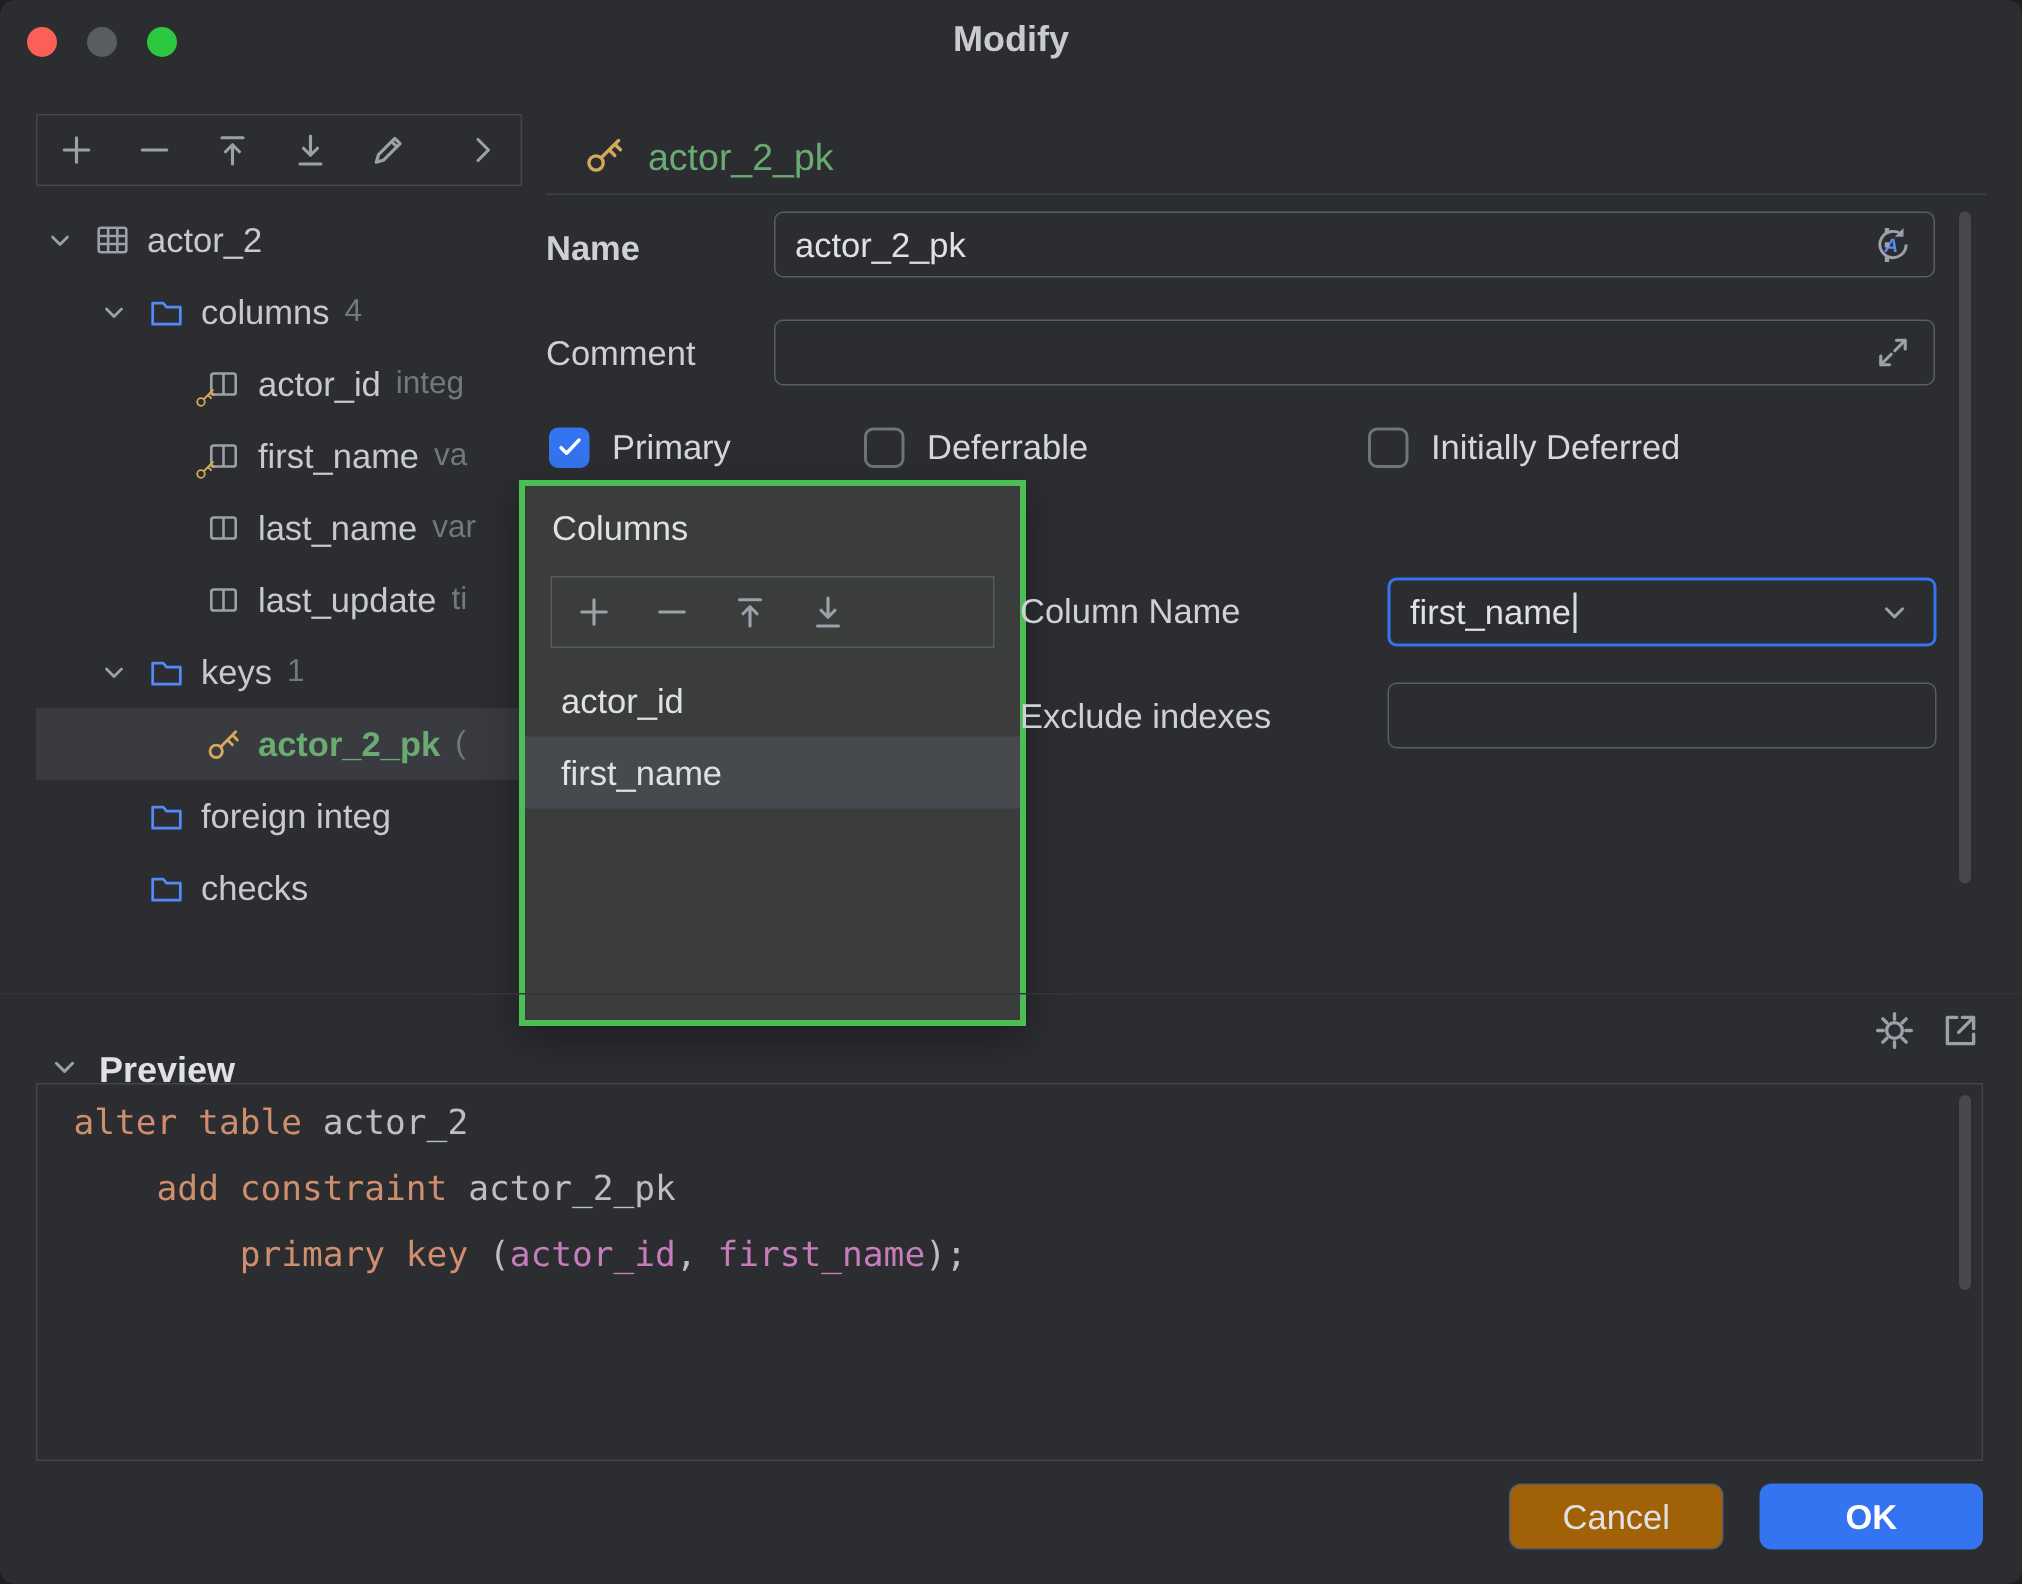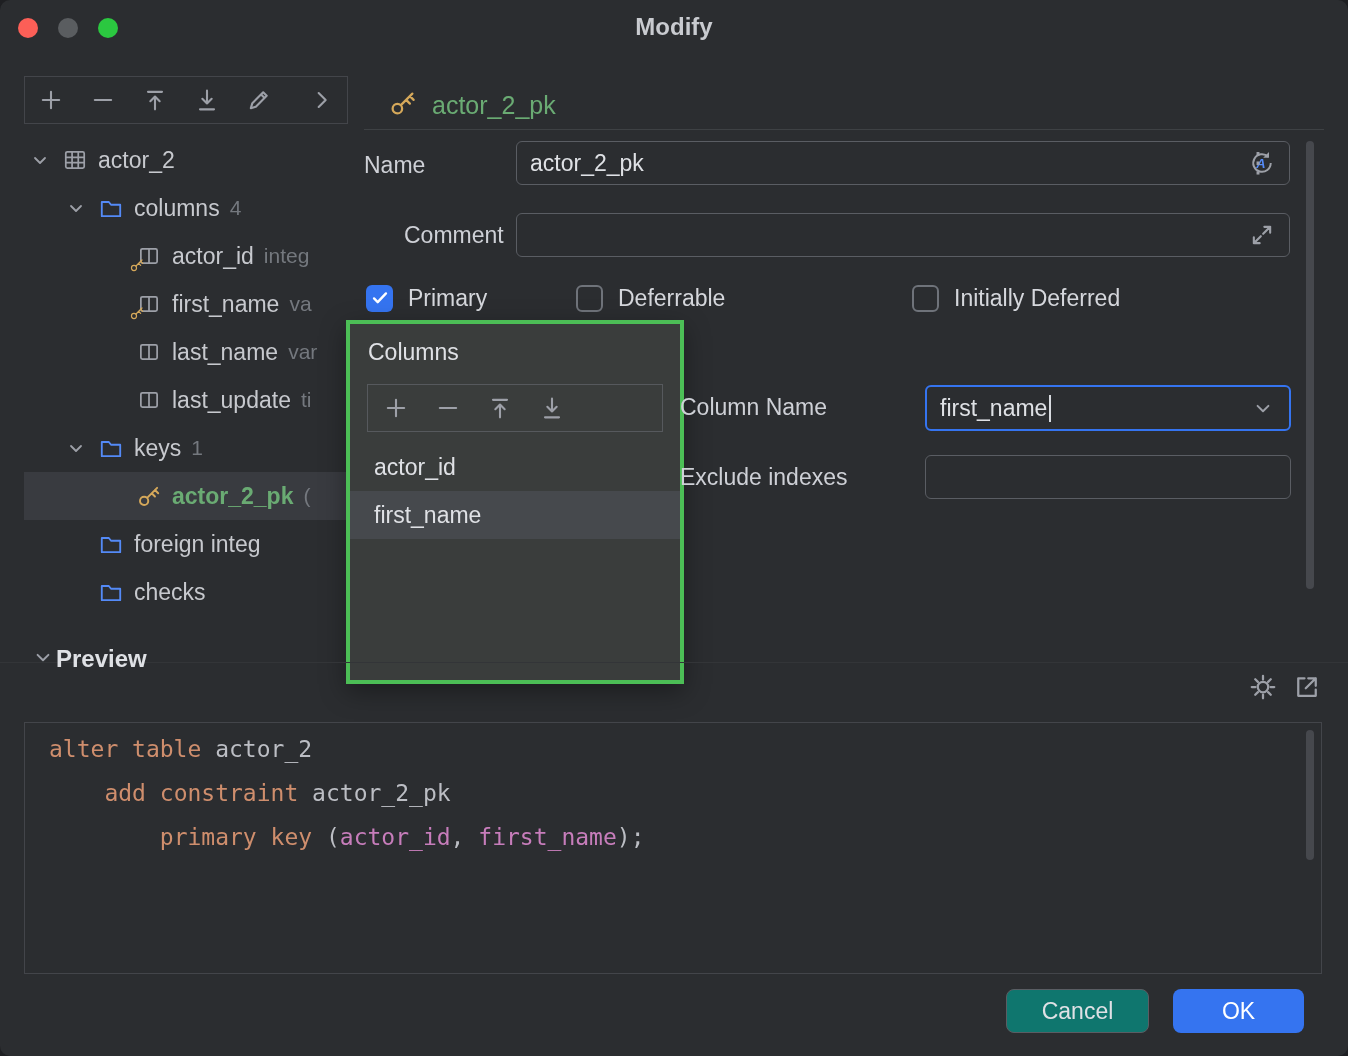--- a/index.html
+++ b/index.html
@@ -35,22 +35,22 @@
   .ticon .mini-key svg { width:16px; height:16px; }
   .tmeta { color:#74787E; font-size:21px; }
 
   
   .form-header { position:absolute; left:388px; top:88px; display:flex; align-items:center; gap:14px; }
   .form-header svg { width:30px; height:30px; }
   .htext { font-size:25px; color:#6AAB73; font-weight:500; }
   .hdr-divider { position:absolute; left:364px; top:129px; width:960px; height:1px; background:#3E4144; }
 
   .flabel { position:absolute; font-size:23px; color:#CED0D6; }
-  .name-label { left:364px; top:152px; }
-  .comment-label { left:364px; top:222px;margin-left:40px; }
+  .name-label { left:364px; top:152px;font-weight:bold; }
+  .comment-label { left:364px; top:222px; }
   .colname-label { left:680px; top:394px; }
   .exclude-label { left:680px; top:464px; }
 
   .field { position:absolute; display:flex; align-items:center; padding:0 13px; background:#2B2D30; border:1px solid #5A5D63; border-radius:6px; font-size:23px; color:#DFE1E5; }
   .name-field { left:516px; top:141px; width:774px; height:44px; }
   .comment-field { left:516px; top:213px; width:774px; height:44px; }
   .exclude-field { left:925px; top:455px; width:366px; height:44px; }
   .field-icon { margin-left:auto; display:inline-flex; }
   .field-icon svg { width:28px; height:28px; }
   .kebab { position:absolute; left:1243px; top:146px; width:30px; height:34px; text-align:center; font-size:28px; color:#9DA0A8; line-height:34px; }
@@ -76,36 +76,36 @@
   .caret { display:inline-block; width:2px; height:27px; background:#D7DADF; margin-left:2px; }
   .combo-chev { margin-left:auto; display:inline-flex; }
   .combo-chev svg { width:26px; height:26px; }
 
   .vscroll { position:absolute; width:8px; border-radius:4px; background:#46484D; }
   .form-scroll { left:1306px; top:141px; height:448px; }
   .code-scroll { left:1306px; top:730px; height:130px; }
 
   
   .section-divider { position:absolute; left:0; top:662px; width:1348px; height:1px; background:#333538; }
-  .preview-header { position:absolute; left:30px; top:644px; display:flex; align-items:center; }
+  .preview-header { position:absolute; left:30px; top:698px; display:flex; align-items:center; gap:10px; }
   .preview-header svg { width:26px; height:26px; }
   .preview-label { font-size:24px; font-weight:600; color:#DFE1E5; }
   .preview-actions { position:absolute; left:1248px; top:672px; display:flex; gap:14px; align-items:center; }
   .preview-actions svg { width:30px; height:30px; }
 
   .code-box { position:absolute; left:24px; top:722px; width:1298px; height:252px; border:1px solid #43454A; }
   .code { position:absolute; left:24px; top:4px; font-family:"DejaVu Sans Mono","Liberation Mono",monospace; font-size:23px; line-height:44px; white-space:pre; }
   .code .k { color:#CF8E6D; }
   .code .p { color:#BCBEC4; }
   .code .i { color:#C77DBB; }
 
   
   .btn { position:absolute; top:989px; height:44px; border-radius:8px; display:flex; align-items:center; justify-content:center; font-size:23px; }
-  .btn.cancel { left:1006px; width:143px; background:#0f766e; border:1px solid #5A5D63; color:#DFE1E5; }
-  .btn.ok { left:1173px; width:131px; background:#3574F0; color:#FFFFFF; }
+  .btn.cancel { left:1006px; width:143px; background:#a16207; border:1px solid #5A5D63; color:#DFE1E5; }
+  .btn.ok { left:1173px; width:149px; background:#3574F0; color:#FFFFFF;font-weight:bold; }
 </style>
 </head>
 <body>
 
 <div class="window">
 
   <div class="titlebar">
     <div class="tl red"></div>
     <div class="tl gray"></div>
     <div class="tl green"></div>

